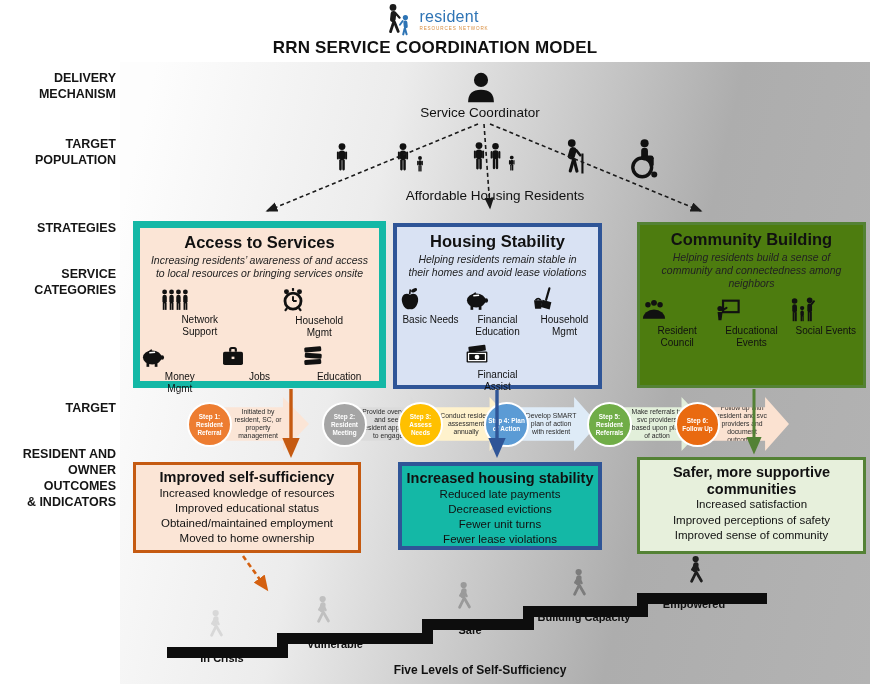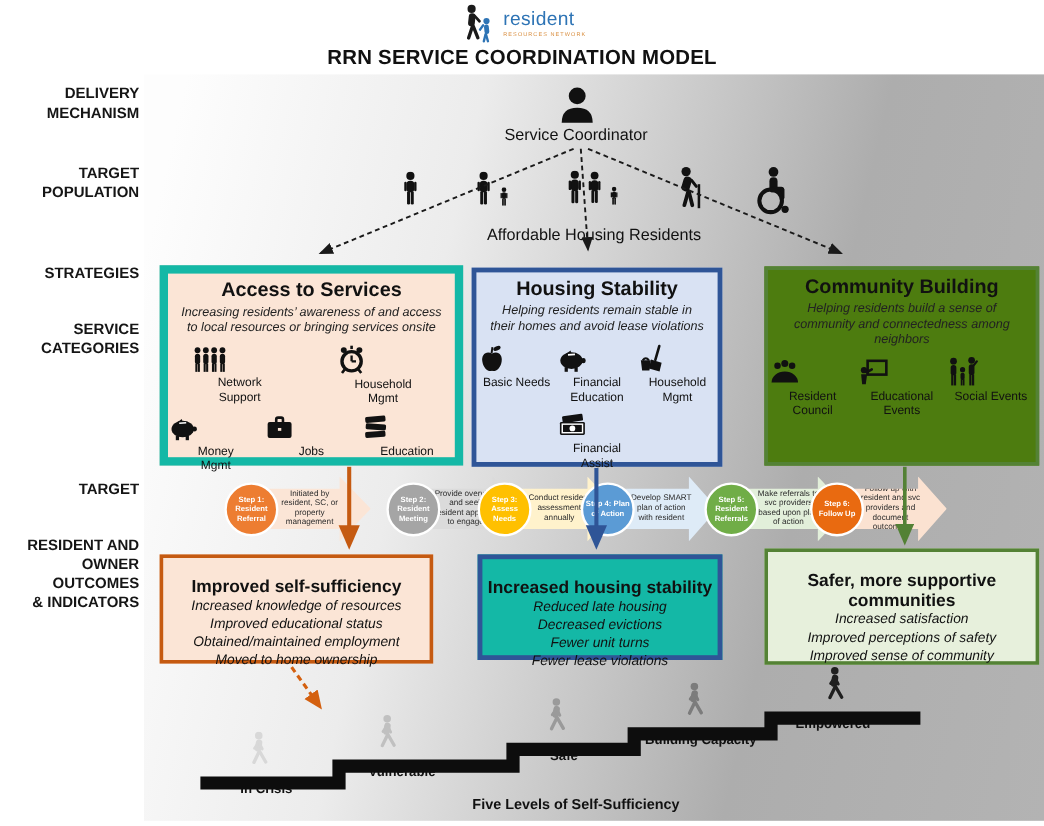--- a/index.html
+++ b/index.html
@@ -25,22 +25,22 @@
   .sbox .bsub{font-size:10.5px;font-style:italic;color:#222;line-height:1.25;margin:2px 10px 0 10px;}
   .box-access{left:133px;top:221px;width:253px;height:167px;background:#FBE5D6;border:7px solid #14b8a6;}
   .box-housing{left:393px;top:223px;width:209px;height:166px;background:#D9E2F3;border:4px solid #2F5597;}
   .box-community{left:637px;top:222px;width:229px;height:166px;background:#4d7c0f;border:3px solid #548235;}
   .svcrow{display:flex;justify-content:space-around;align-items:flex-start;margin-top:7px;}
   .svc{display:flex;flex-direction:column;width:33%;}
   .svc .lab{font-size:10px;line-height:1.18;color:#111;margin-top:2px;}
   .svc svg{display:block;}
   
   .obox{box-sizing:border-box;text-align:center;}
-  .obox .otitle{font-size:14.5px;font-weight:bold;color:#111;margin-top:16px;line-height:1.15;}
-  .obox .oitem{font-size:11.5px;color:#111;line-height:1.32;font-style:italic;}
+  .obox .otitle{font-size:14.5px;font-weight:bold;color:#111;margin-top:4px;line-height:1.15;}
+  .obox .oitem{font-size:11.5px;color:#111;line-height:1.32;}
   .out-access{left:133px;top:462px;width:228px;height:91px;background:#FBE5D6;border:3px solid #C55A11;}
   .out-housing{left:398px;top:462px;width:204px;height:88px;background:#14b8a6;border:4px solid #2F5597;}
   .out-community{left:637px;top:457px;width:229px;height:97px;background:#E7F0DC;border:3px solid #548235;}
   
   .pgroup{position:absolute;top:397px;height:56px;}
   .parrow{position:absolute;top:0;height:54px;clip-path:polygon(0% 19%,74% 19%,74% 0%,100% 50%,74% 100%,74% 81%,0% 81%);display:flex;align-items:center;}
   .parrow .ptext{font-size:6.8px;line-height:1.18;color:#2b2b2b;text-align:center;width:58%;margin-left:20%;}
   .pcircle{position:absolute;top:5px;width:45px;height:45px;border-radius:50%;border:2.5px solid #fff;box-sizing:border-box;display:flex;align-items:center;justify-content:center;text-align:center;font-size:6.4px;font-weight:bold;color:#fff;line-height:1.25;padding:2px;z-index:3;}
   .a1{background:#FBE5D6;} .c1{background:#ED7D31;}
   .a2{background:#DBDBDB;} .c2{background:#A5A5A5;}
@@ -415,21 +415,21 @@
 <div class="abs obox out-access">
   <div class="otitle">Improved self-sufficiency</div>
   <div class="oitem">Increased knowledge of resources</div>
   <div class="oitem">Improved educational status</div>
   <div class="oitem">Obtained/maintained employment</div>
   <div class="oitem">Moved to home ownership</div>
 </div>
 
 <div class="abs obox out-housing">
   <div class="otitle">Increased housing stability</div>
-  <div class="oitem">Reduced late housing</div>
+  <div class="oitem">Reduced late payments</div>
   <div class="oitem">Decreased evictions</div>
   <div class="oitem">Fewer unit turns</div>
   <div class="oitem">Fewer lease violations</div>
 </div>
 
 <div class="abs obox out-community">
   <div class="otitle" style="margin-left:20px;margin-right:20px;">Safer, more supportive communities</div>
   <div class="oitem">Increased satisfaction</div>
   <div class="oitem">Improved perceptions of safety</div>
   <div class="oitem">Improved sense of community</div>

